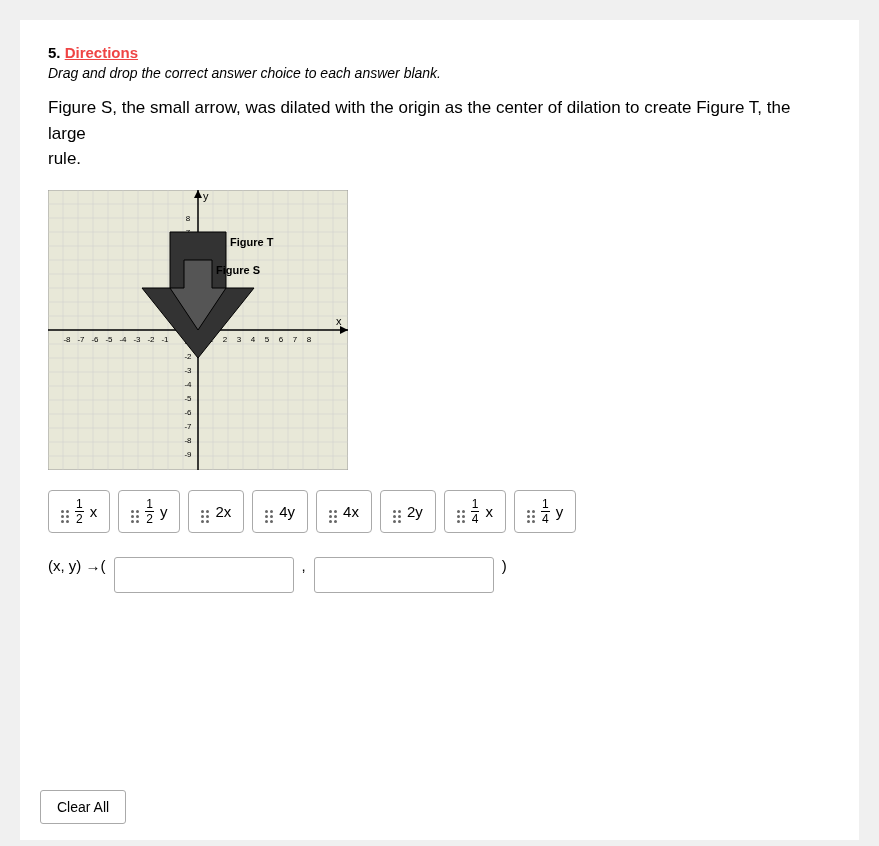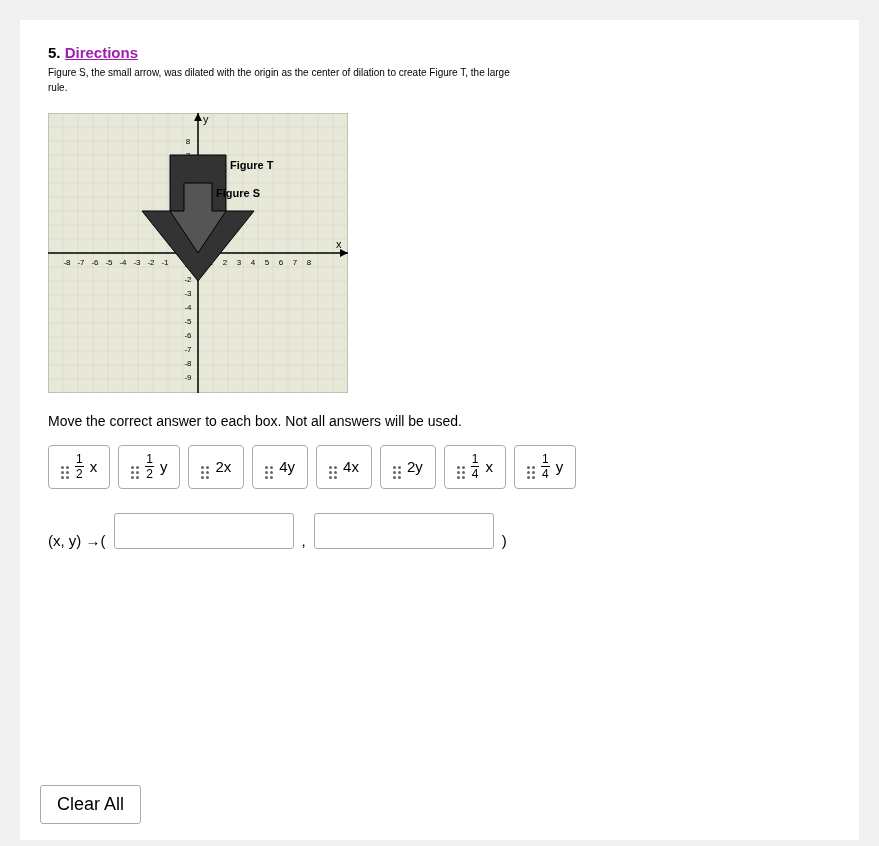--- a/index.html
+++ b/index.html
@@ -15,32 +15,32 @@
       padding: 24px 28px;
       min-height: 820px;
       position: relative;
     }
     .question-number {
       font-weight: bold;
       font-size: 15px;
       margin-bottom: 4px;
     }
     .directions-link {
-      color: #a21caf;
+      color: #ef4444;
       text-decoration: underline;
       font-size: 15px;
     }
     .drag-instruction {
       font-size: 14px;
       margin-top: 4px;
       margin-bottom: 14px;
       font-style: italic;
     }
     .problem-description {
-      font-size: 10px;
+      font-size: 17px;
       line-height: 1.5;
       margin-bottom: 18px;
     }
     .graph-container {
       width: 300px;
       height: 280px;
       margin-bottom: 20px;
       position: relative;
     }
     .graph-svg {
@@ -95,55 +95,56 @@
       padding: 0 1px;
       font-size: 12px;
       line-height: 1.2;
     }
     .frac-den {
       font-size: 12px;
       line-height: 1.2;
     }
     .answer-rule {
       display: flex;
-      align-items: flex-end;
+      align-items: flex-start;
       gap: 8px;
       margin-bottom: 28px;
       font-size: 15px;
     }
     .answer-box {
       display: inline-block;
       width: 180px;
       height: 36px;
       border: 1.5px solid #aaa;
       border-radius: 3px;
       background: #fff;
     }
     .clear-all-btn {
       position: absolute;
       bottom: 16px;
       left: 20px;
       border: 1.5px solid #aaa;
       background: #fff;
       padding: 8px 16px;
-      font-size: 18px;
+      font-size: 14px;
       cursor: pointer;
       border-radius: 3px;
     }
   </style>
 </head>
 <body>
 
 <div class="page-container">
 
   <div class="question-number">
     <span>5.</span>
     <a class="directions-link">Directions</a>
   </div>
 
+  <div class="drag-instruction">Drag and drop the correct answer choice to each answer blank.</div>
 
   <div class="problem-description">
     <span>Figure S, the small arrow, was dilated with the origin as the center of dilation to create Figure T, the large</span><br>
     <span>rule.</span>
   </div>
 
   <div class="graph-container">
     <svg class="graph-svg" viewBox="0 0 300 280">
 
       <rect x="0" y="0" width="300" height="280" fill="#e8e8d8" stroke="#999" stroke-width="1"></rect>
@@ -256,21 +257,20 @@
         150,140
         122,98
         136,98
       " fill="#555" stroke="#000" stroke-width="1"></polygon>
 
       <text x="182" y="56" font-size="11" font-family="Arial" font-weight="bold">Figure T</text>
       <text x="168" y="84" font-size="11" font-family="Arial" font-weight="bold">Figure S</text>
     </svg>
   </div>
 
-  <div class="move-instruction">Move the correct answer to each box. Not all answers will be used.</div>
 
   <div class="answer-choices">
 
     <div class="answer-chip" draggable="true">
       <span>
         <span class="drag-dots">
           <span class="drag-dot"></span>
             <span class="drag-dot"></span>
           <span class="drag-dot"></span>
             <span class="drag-dot"></span>

